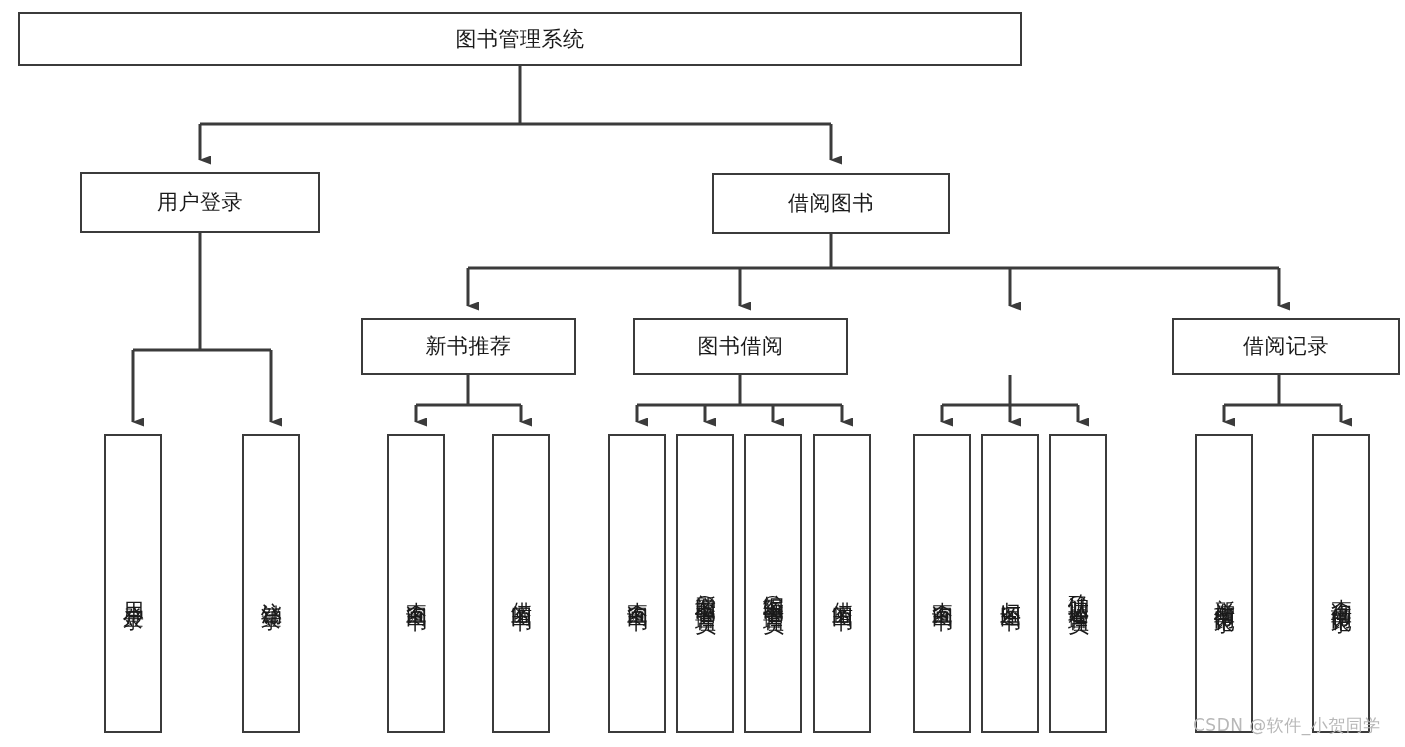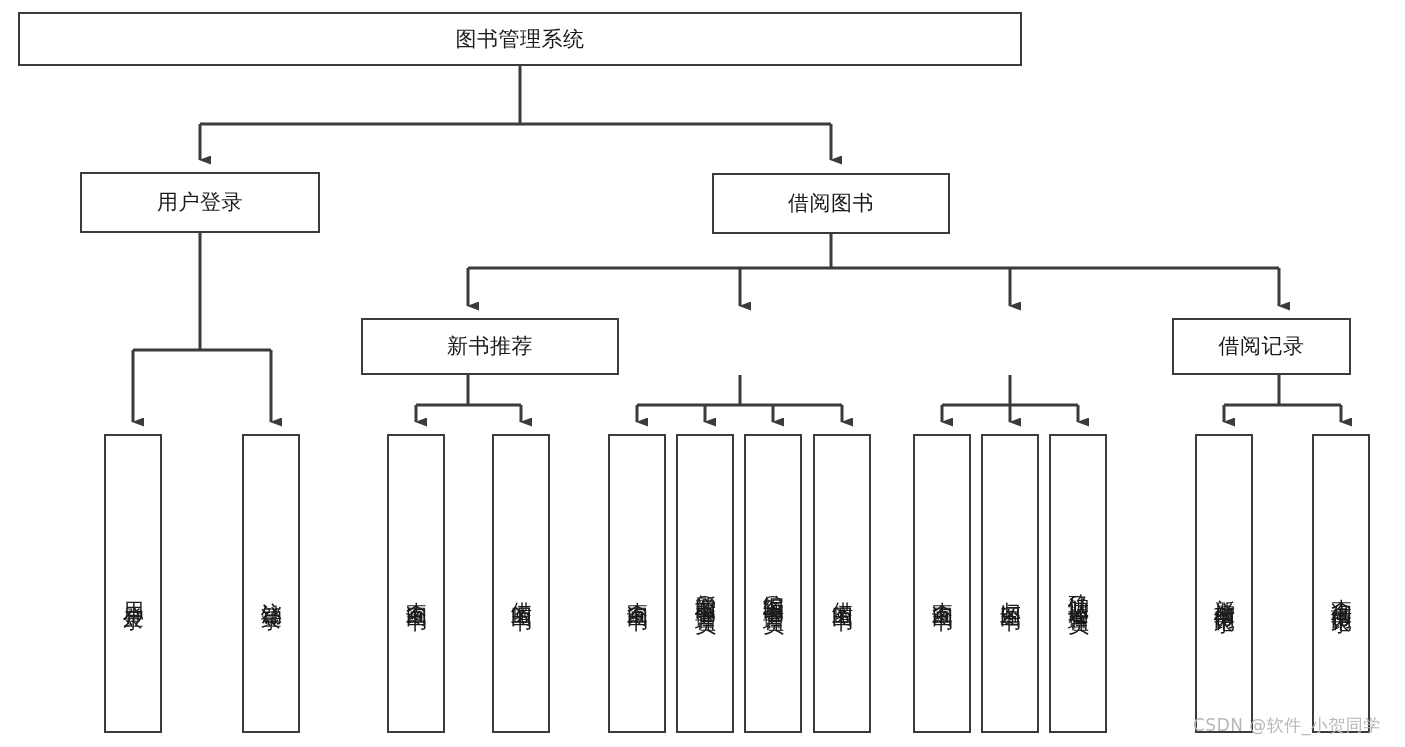--- a/index.html
+++ b/index.html
@@ -126,27 +126,30 @@
   </div>
 
   <div class="node horiz" style="left:80px; top:172px; width:240px; height:61px;">
     <span class="htext">用户登录</span>
   </div>
 
   <div class="node horiz" style="left:712px; top:173px; width:238px; height:61px;">
     <span class="htext">借阅图书</span>
   </div>
 
-  <div class="node horiz" style="left:361px; top:318px; width:258px; height:57px;">
+  <div class="node horiz" style="left:361px; top:318px; width:215px; height:57px;">
     <span class="htext">新书推荐</span>
   </div>
 
-
-
-  <div class="node horiz" style="left:1172px; top:318px; width:179px; height:57px;">
+  <div class="node horiz" style="left:633px; top:318px; width:215px; height:57px;">
+    <span class="htext">图书借阅</span>
+  </div>
+
+
+  <div class="node horiz" style="left:1172px; top:318px; width:228px; height:57px;">
     <span class="htext">借阅记录</span>
   </div>
 
   <div class="node vert" style="left:104px; top:434px; width:58px; height:299px;">
     <span class="vtext">用户登录</span>
   </div>
 
   <div class="node vert" style="left:242px; top:434px; width:58px; height:299px;">
     <span class="vtext">注销登录</span>
   </div>

